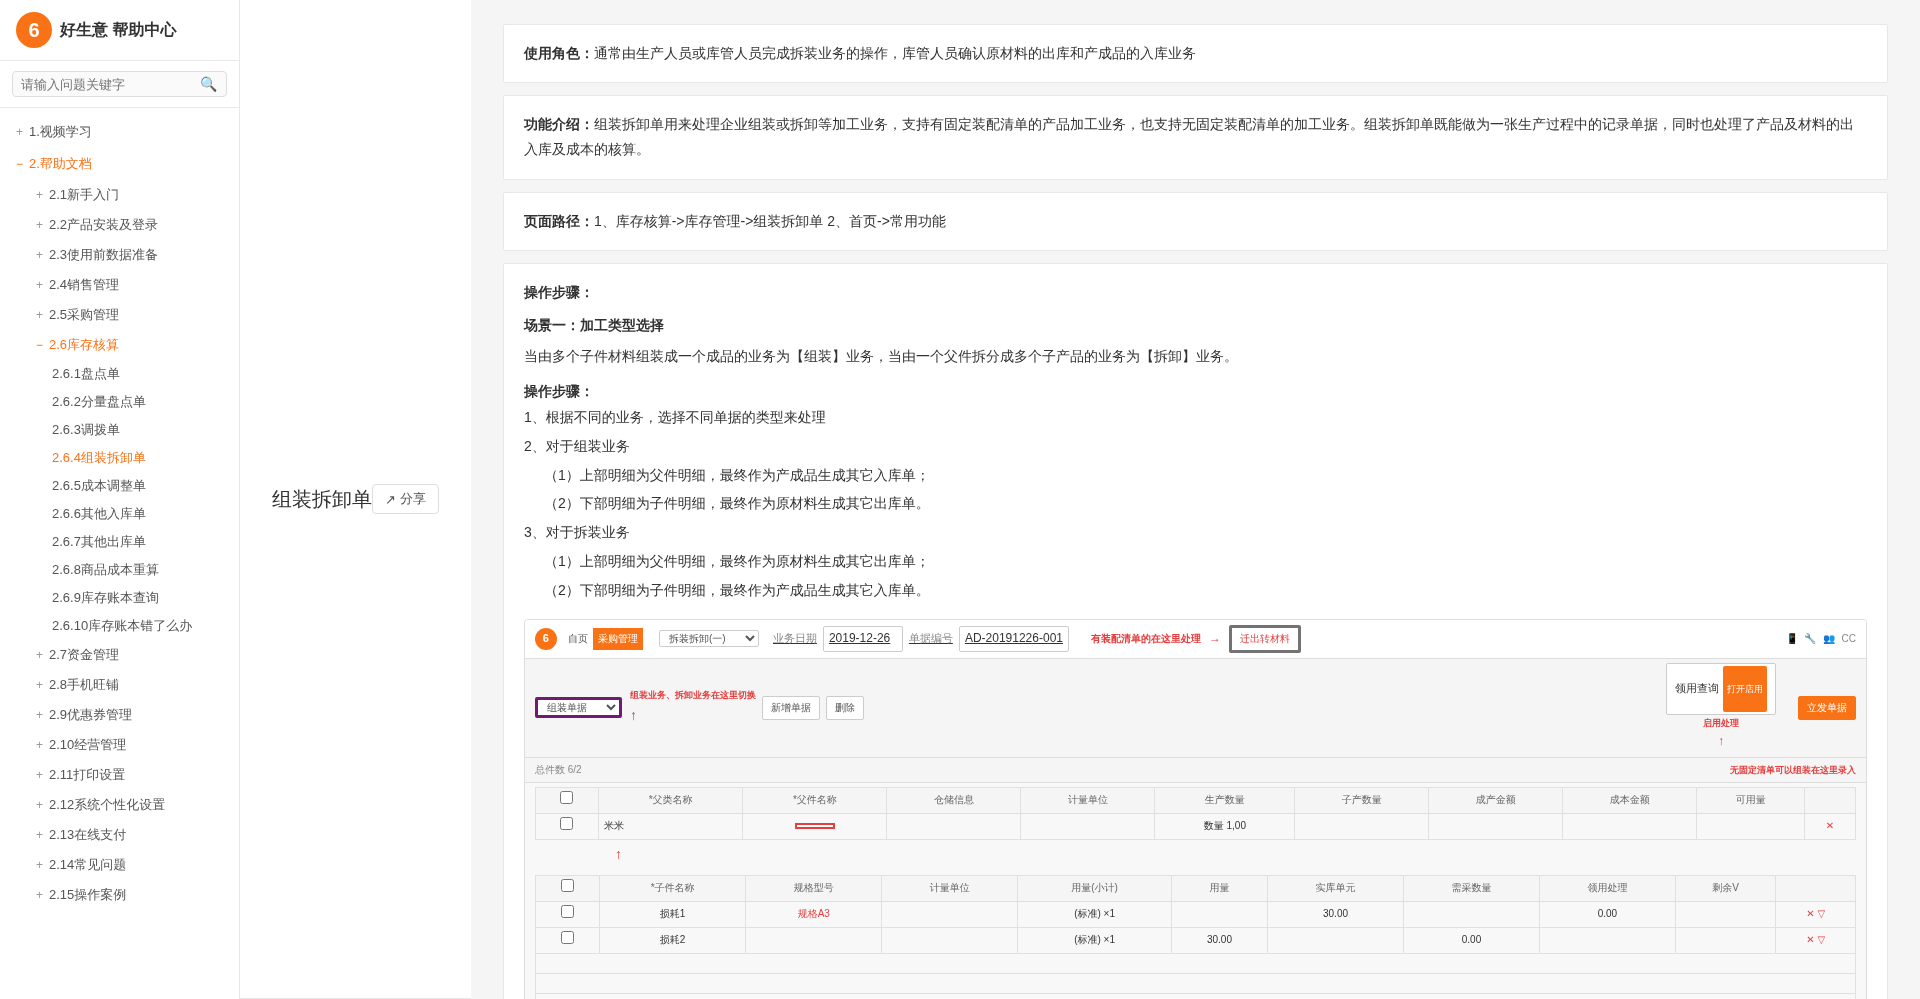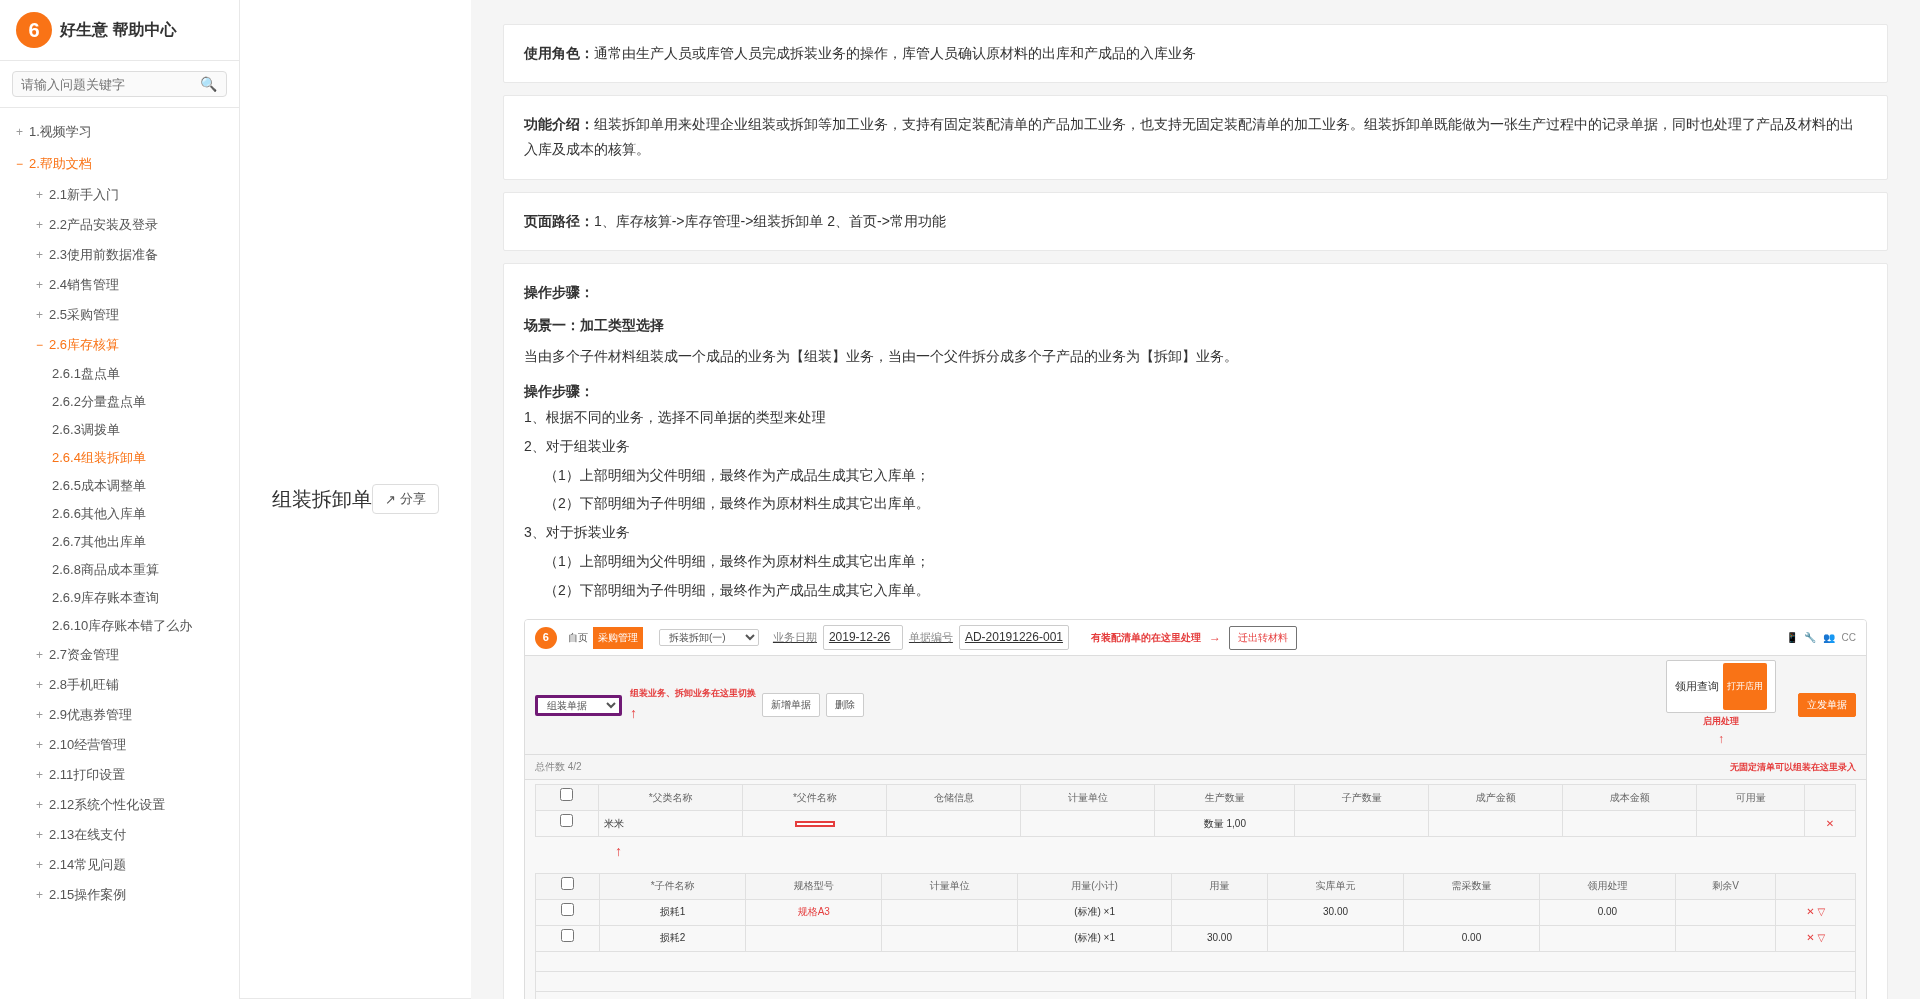--- a/index.html
+++ b/index.html
@@ -385,21 +385,21 @@
               <div style="margin-left:8px;display:flex;align-items:center;gap:6px;text-decoration:underline;">
                 <span class="sim-field-label">业务日期</span>
                 <span class="sim-input" style="min-width:80px;">2019-12-26</span>
                 <span class="sim-field-label">单据编号</span>
                 <span class="sim-input" style="min-width:100px;">AD-20191226-001</span>
               </div>
 
               <div style="position:relative;margin-left:16px;display:flex;align-items:center;gap:8px;">
                 <span class="sim-annotation" style="color:#e53e3e;font-size:10px;">有装配清单的在这里处理</span>
                 <span style="color:#e53e3e;font-size:12px;">→</span>
-                <span class="sim-btn" style="border:1px solid #737373;color:#e53e3e;font-size:10px;">迁出转材料</span>
+                <span class="sim-btn" style="border:3px solid #737373;color:#e53e3e;font-size:10px;">迁出转材料</span>
               </div>
               <div class="sim-icons">
                 <span>📱</span>
                 <span>🔧</span>
                 <span>👥</span>
                 <span>CC</span>
               </div>
             </div>
 
             <div class="sim-toolbar">
@@ -424,21 +424,21 @@
                     <span style="background:#f97316;color:#fff;border-radius:2px;padding:15px 4px;font-size:9px;">打开店用</span>
                   </div>
                   <span style="color:#e53e3e;font-size:9px;font-weight:bold;">启用处理</span>
                   <span style="color:#e53e3e;font-size:12px;">↑</span>
                 </div>
                 <span class="sim-btn-orange">立发单据</span>
               </div>
             </div>
 
             <div style="background:#f5f5f5;padding:3px 10px;border-bottom:1px solid #ddd;font-size:10px;color:#888;display:flex;align-items:center;gap:8px;">
-              <span>总件数 4/2</span>
+              <span>总件数 6/2</span>
               <span style="margin-left:auto;color:#e53e3e;font-size:9px;font-weight:bold;">无固定清单可以组装在这里录入</span>
             </div>
 
             <div style="padding:4px 10px;">
               <table class="sim-table">
                 <thead>
                   <tr>
                     <th><input type="checkbox" style=""></th>
                     <th>*父类名称</th>
                     <th>*父件名称</th>

